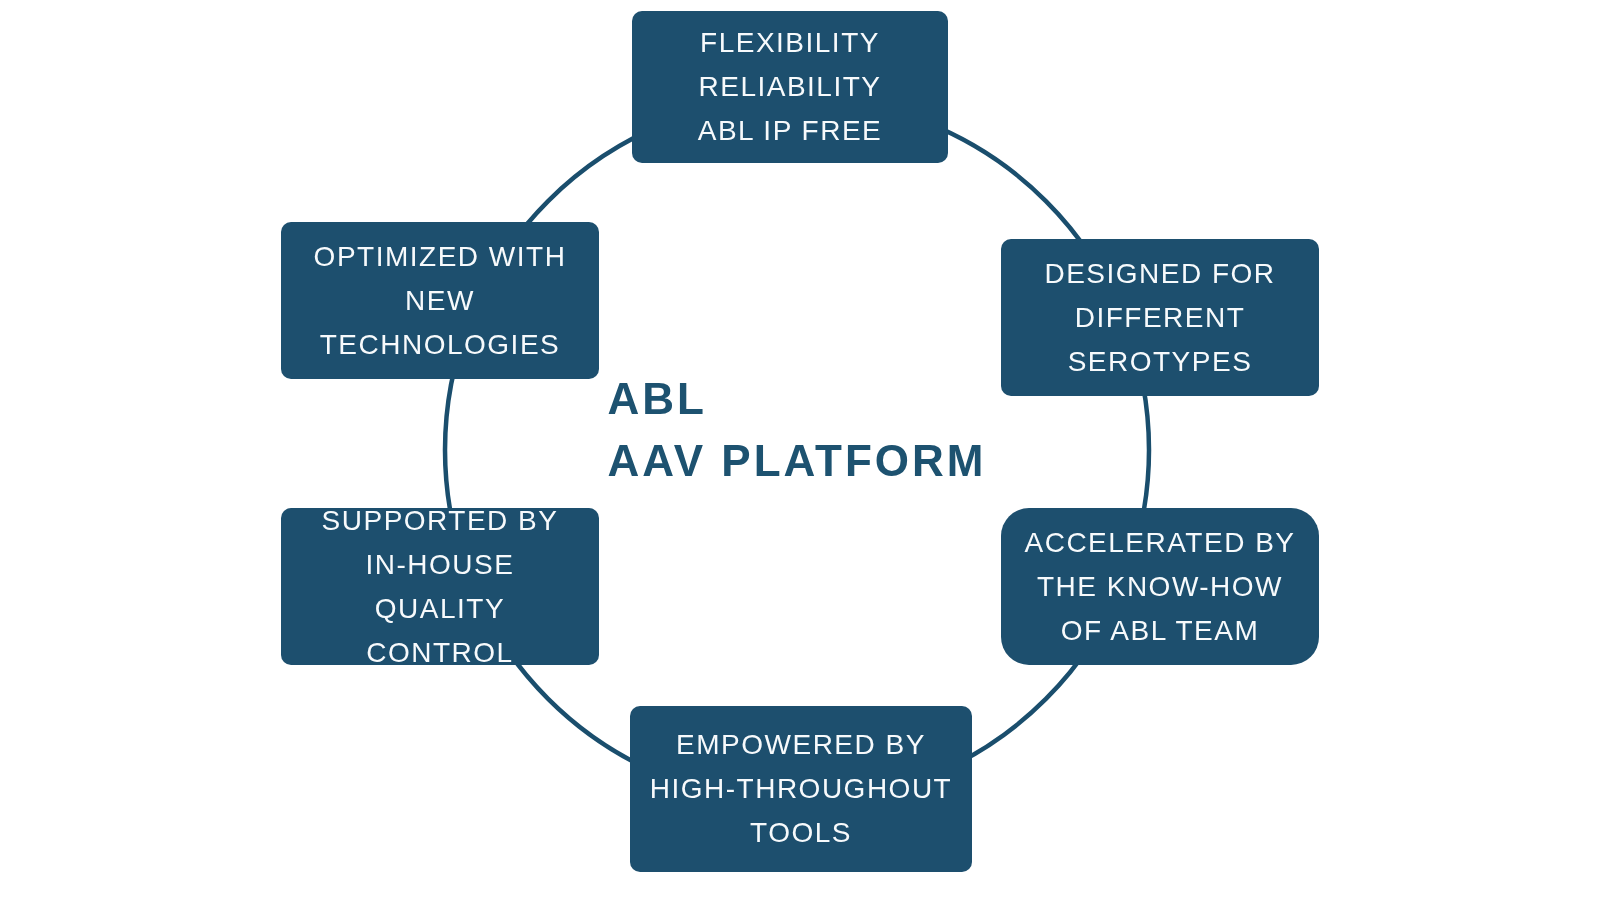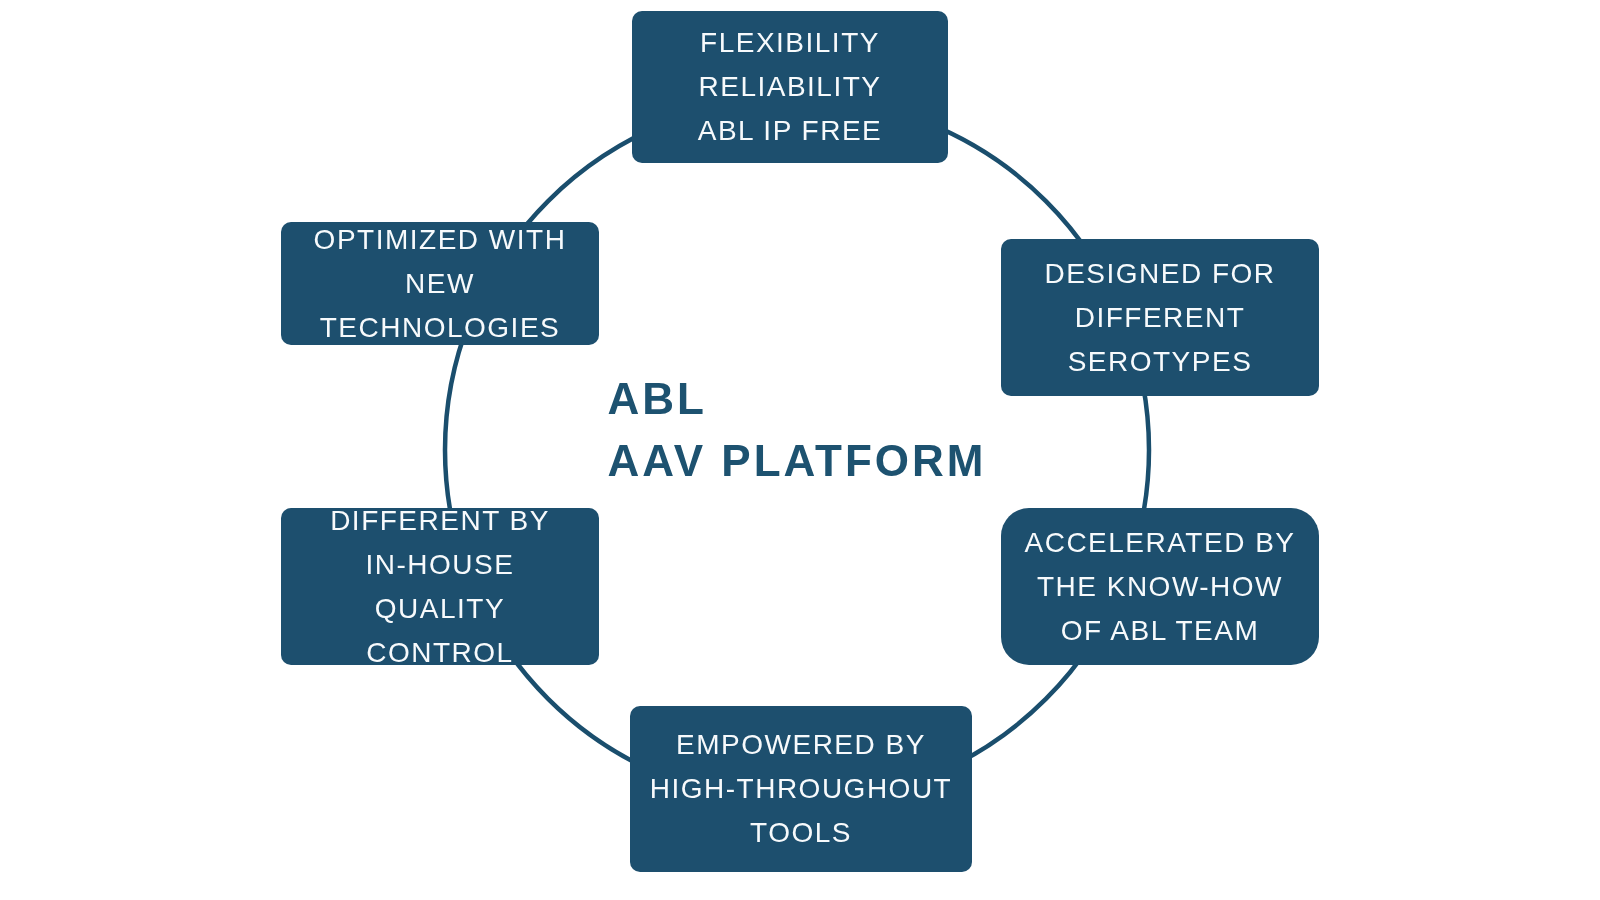--- a/index.html
+++ b/index.html
@@ -32,21 +32,21 @@
     white-space:pre-line;
     font-size:28px;
     line-height:44px;
     letter-spacing:1.5px;
     font-weight:400;
     padding:0 17px;
     box-sizing:border-box;
     z-index:2;
   }
   .pos-top{left:632px;top:11px;width:316px;height:152px;}
-  .pos-top-left{left:281px;top:222px;width:318px;height:123px;}
+  .pos-top-left{left:281px;top:222px;width:318px;height:157px;}
   .pos-top-right{left:1001px;top:239px;width:318px;height:157px;}
   .pos-bottom-left{left:281px;top:508px;width:318px;height:157px;}
   .pos-bottom-right{left:1001px;top:508px;width:318px;height:157px;border-radius:28px;}
   .pos-bottom{left:630px;top:706px;width:342px;height:166px;}
   .center-title{
     position:absolute;
     left:797px;top:368px;
     transform:translateX(-50%);
     color:var(--title-text);
     font-size:44px;
@@ -76,21 +76,21 @@
 SEROTYPES</div>
 
   <div class="node pos-bottom-right">ACCELERATED BY
 THE KNOW-HOW
 OF ABL TEAM</div>
 
   <div class="node pos-bottom">EMPOWERED BY
 HIGH-THROUGHOUT
 TOOLS</div>
 
-  <div class="node pos-bottom-left">DIFFERENT BY
+  <div class="node pos-bottom-left">SUPPORTED BY
 IN-HOUSE
 QUALITY CONTROL</div>
 
   <div class="node pos-top-left">OPTIMIZED WITH
 NEW
 TECHNOLOGIES</div>
 
   <div class="center-title">ABL
 AAV PLATFORM</div>
 

